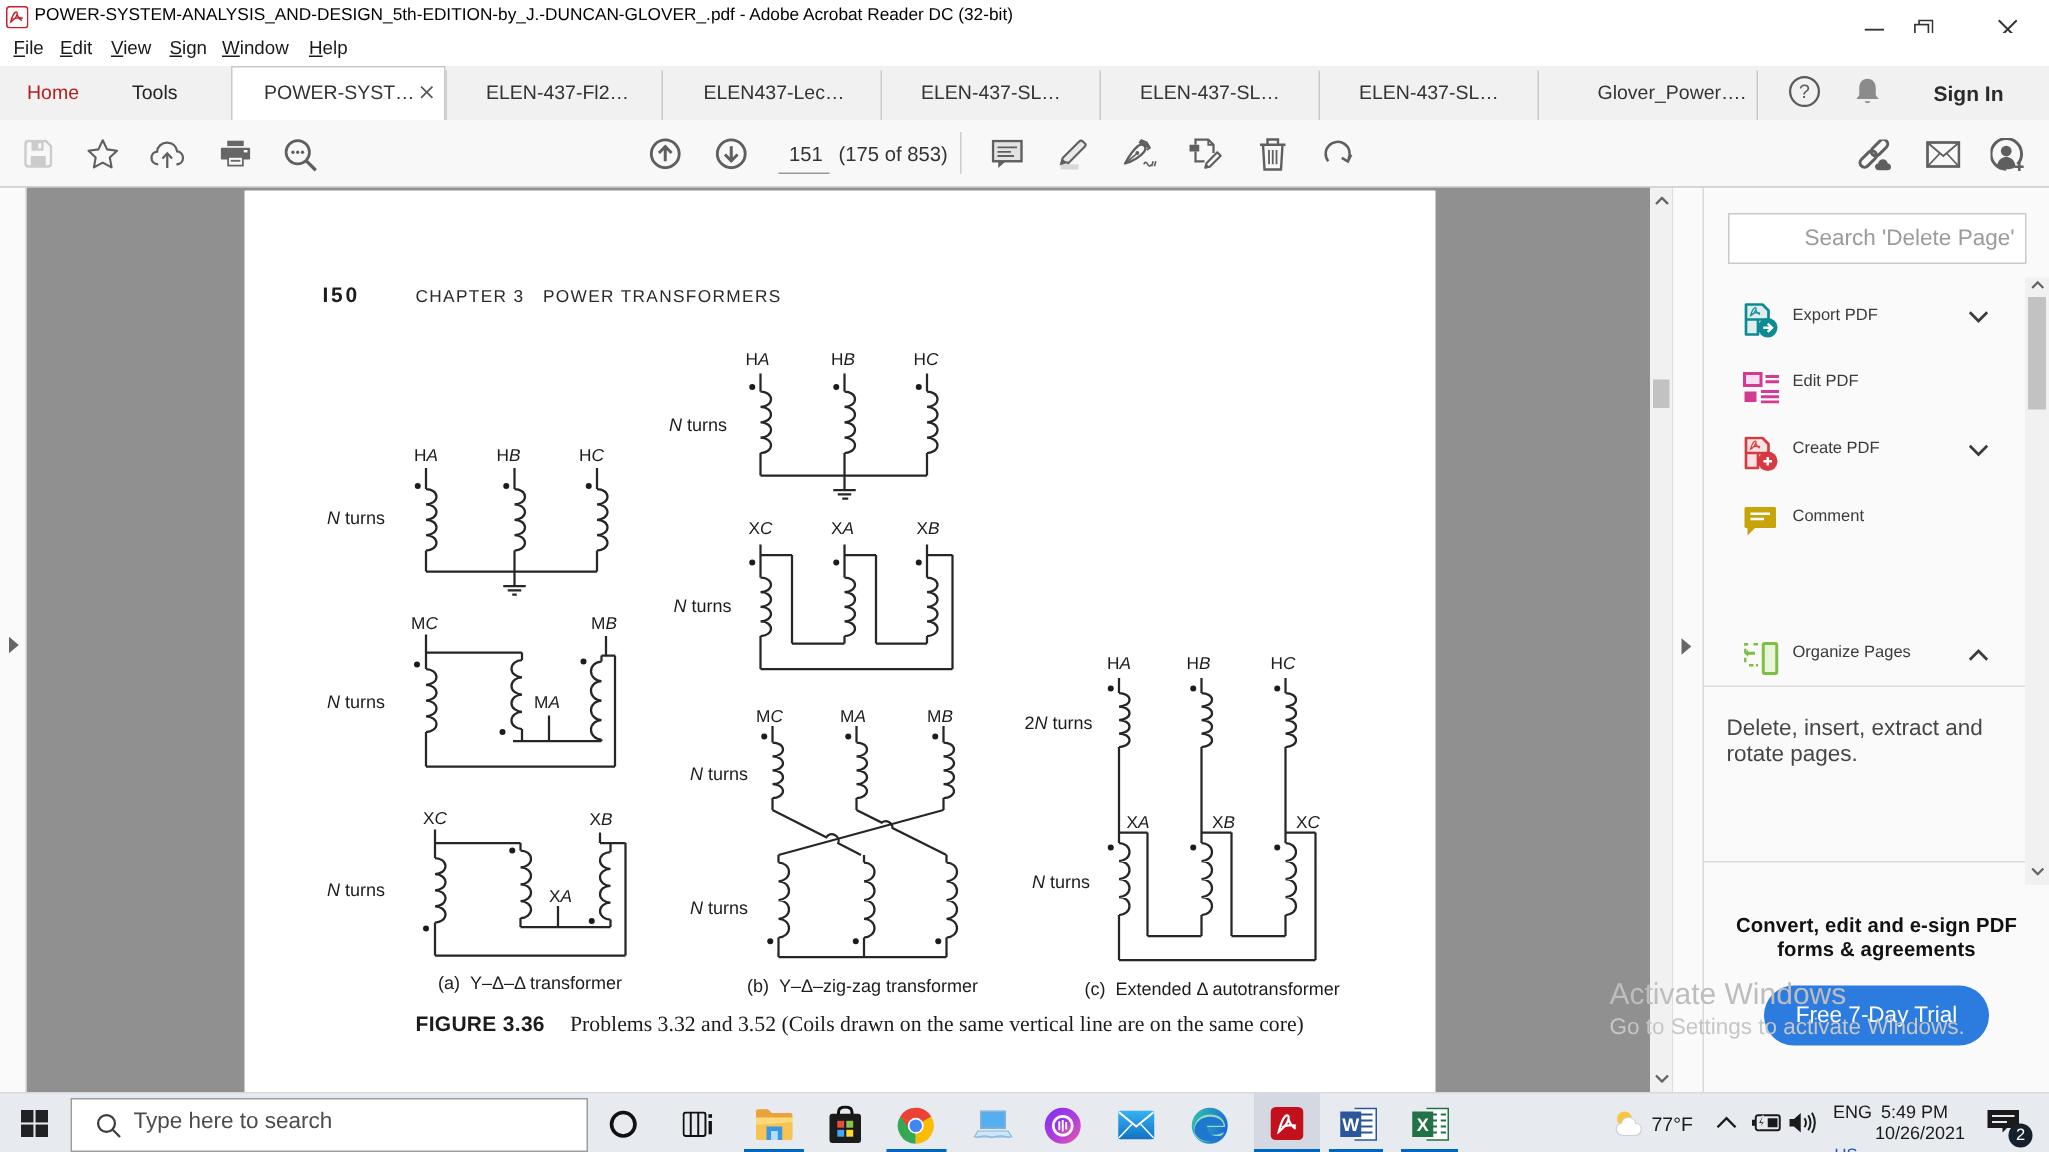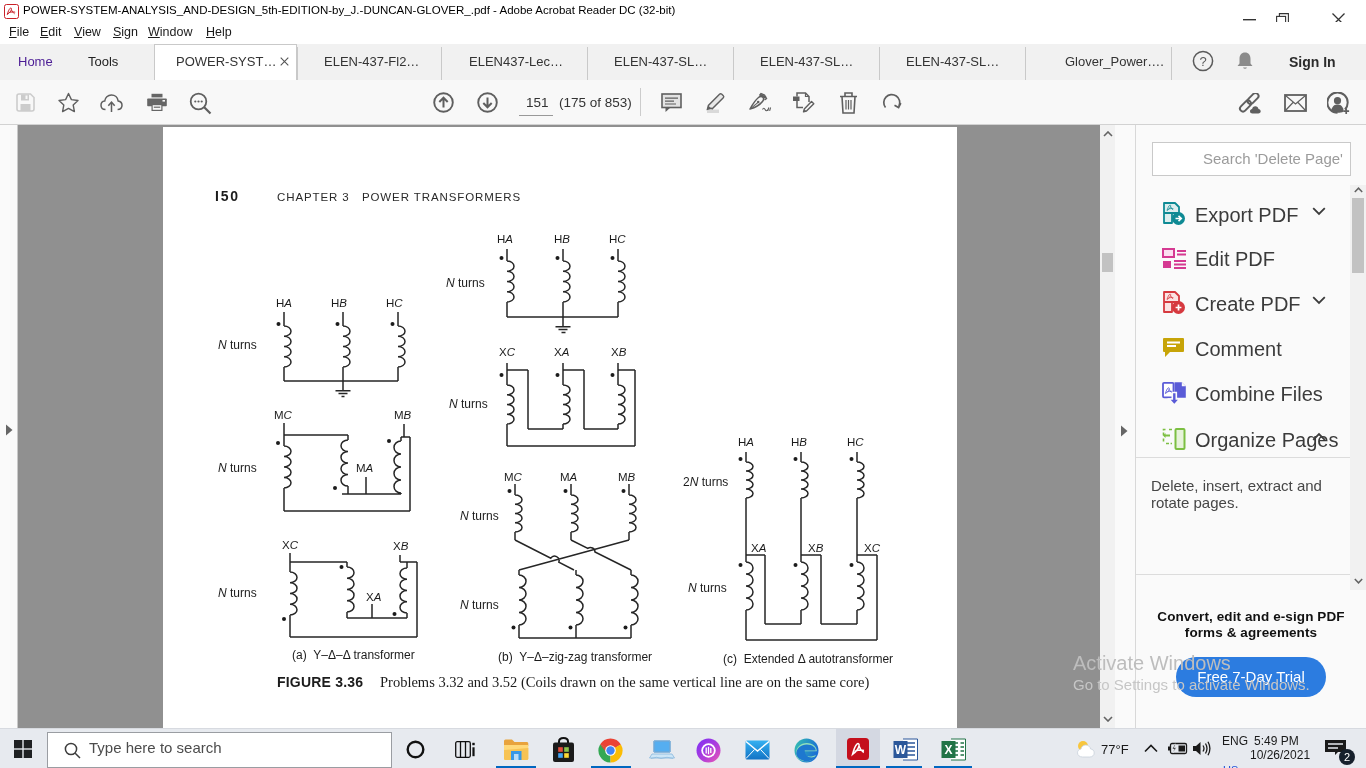--- a/index.html
+++ b/index.html
@@ -25,21 +25,21 @@
   #leftrail { position:absolute; left:0; top:0; width:18px; height:603px; background:#fafafa; border-right:1px solid #c9c9c9; }
   #page { position:absolute; left:163px; top:2px; width:794px; height:601px; background:#fff; }
   #vscroll { position:absolute; left:1100px; top:0; width:15px; height:603px; background:#f1f1f1; }
   #vthumb { position:absolute; left:1102px; top:128px; width:11px; height:19px; background:#c2c2c2; }
   #collapsestrip { position:absolute; left:1115px; top:0; width:21px; height:603px; background:#fafafa; border-right:1px solid #d8d8d8; }
   #sidebar { position:absolute; left:1136px; top:0; width:230px; height:603px; background:#fafafa; }
   
   #sb-search { position:absolute; left:16px; top:17px; width:199px; height:34px; background:#fff; border:1px solid #c9c9c9; }
   #sb-search span { position:absolute; left:14px; top:7px; font-size:15px; color:#9b9b9b;margin-left:36px; }
   .sbrow { position:absolute; left:0; width:222px; height:41px; }
-  .sbtext { position:absolute; left:59px; top:11px; font-size:20px; color:#3b3b3b; }
+  .sbtext { position:absolute; left:59px; top:11px; font-size:11px; color:#3b3b3b; }
   .sbchev { position:absolute; left:176px; top:14px; }
   #sb-scroll { position:absolute; left:214px; top:60px; width:16px; height:405px; background:#f1f1f1; }
   #sb-thumb { position:absolute; left:216px; top:73px; width:12px; height:75px; background:#c2c2c2; }
   
   #taskbar { position:absolute; left:0; top:728px; width:1366px; height:40px; background:#e7eaef; border-top:1px solid #d7dae0; }
   #tsearch { position:absolute; left:47px; top:3px; width:345px; height:36px; background:#fff; border:1px solid #9a9da2; }
   #tsearch span { position:absolute; left:41px; top:6px; font-size:15px; color:#4c4c4c; }
   .underline-ind { position:absolute; top:37px; height:3px; background:#0067c0; }
 </style>
 </head>
@@ -65,21 +65,21 @@
   <div id="menubar">
     <span style="left:9px"><u>F</u>ile</span>
     <span style="left:40px"><u>E</u>dit</span>
     <span style="left:74px"><u>V</u>iew</span>
     <span style="left:113px"><u>S</u>ign</span>
     <span style="left:148px"><u>W</u>indow</span>
     <span style="left:206px"><u>H</u>elp</span>
   </div>
   <div id="tabbar">
     <div id="activetab"></div>
-    <span class="tablabel" style="left:18px;color:#4c1d95">Home</span>
+    <span class="tablabel" style="left:18px;color:#b91c1c">Home</span>
     <span class="tablabel" style="left:88px;color:#222">Tools</span>
     <span class="tablabel" style="left:176px;color:#333">POWER-SYST…</span>
     <svg class="abs" style="left:280px;top:13px" width="9" height="9" viewBox="0 0 9 9">
         <path d="M0.7 0.7 L8.3 8.3 M8.3 0.7 L0.7 8.3" stroke="#555" stroke-width="1.1"></path>
       </svg>
     <span class="tablabel" style="left:324px">ELEN-437-Fl2…</span>
     <span class="tablabel" style="left:469px">ELEN437-Lec…</span>
     <span class="tablabel" style="left:614px">ELEN-437-SL…</span>
     <span class="tablabel" style="left:760px">ELEN-437-SL…</span>
     <span class="tablabel" style="left:906px">ELEN-437-SL…</span>
@@ -322,32 +322,20 @@
             <path d="M1.2 1.2 L7 7 L12.8 1.2" fill="none" stroke="#3b3b3b" stroke-width="1.8"></path>
           </svg>
       </div>
       <div class="sbrow" style="top:202px">
         <svg class="abs" style="left:26px;top:10px" width="23" height="22" viewBox="0 0 23 22">
           <path d="M1 2 Q1 1 2 1 L21 1 Q22 1 22 2 L22 14 Q22 15 21 15 L8 15 L3 20 L3 15 L2 15 Q1 15 1 14 Z" fill="#c7a408"></path>
           <path d="M5 5.5 L18 5.5 M5 9 L14 9" stroke="#fff" stroke-width="1.8"></path>
         </svg>
         <span class="sbtext">Comment</span>
       </div>
-      <div class="sbrow" style="top:247px">
-        <svg class="abs" style="left:26px;top:9px" width="25" height="25" viewBox="0 0 25 25">
-          <rect x="1" y="1.8" width="10.5" height="14.5" rx="1" fill="#fff" stroke="#5a5bd7" stroke-width="1.8"></rect>
-          <path d="M3.4 12.5 C4 10.2 5.2 7.6 6 7 C6.9 6.4 7.6 7 7.2 8.2 C6.8 9.5 5.5 11.4 3.4 12.5 Z M7.2 8.3 C7.7 9.8 8.7 11.1 9.9 11.8 M4.7 11.1 C6.4 10.4 8.8 10.1 10.3 10.5" fill="none" stroke="#5a5bd7" stroke-width="0.9"></path>
-          <path d="M12.5 1.2 L19.8 1.2 L23.8 5.2 L23.8 16.8 L12.5 16.8 Z" fill="#5a5bd7"></path>
-          <path d="M19.8 1.2 L19.8 5.2 L23.8 5.2 Z" fill="#fafafa"></path>
-          <g stroke="#fafafa" stroke-width="1.6" fill="#5a5bd7">
-            <path d="M10.3 11.5 L14.3 11.5 L14.3 18 L17.6 18 L12.3 24 L7 18 L10.3 18 Z"></path>
-          </g>
-        </svg>
-        <span class="sbtext">Combine Files</span>
-      </div>
       <div class="sbrow" style="top:293px">
         <svg class="abs" style="left:26px;top:9px" width="24" height="24" viewBox="0 0 24 24">
           <g stroke="#7cbf42" fill="none">
             <path d="M1.5 8.5 L1.5 5.5 M1.5 11.5 L1.5 14.5 M4 16.5 L10 16.5 M1.5 3.5 L1.5 2.5 L4.5 2.5 M7 2.5 L10 2.5" stroke-width="1.6" stroke-dasharray="3 1.6"></path>
             <path d="M8 7.5 L3.5 7.5 L3.5 6 L1 8.5 L3.5 11 L3.5 9.5 L8 9.5 Z" fill="#7cbf42" stroke="none"></path>
             <rect x="13.5" y="2" width="9" height="20" rx="1" fill="#e7f3da" stroke="#7cbf42" stroke-width="2"></rect>
           </g>
         </svg>
         <span class="sbtext">Organize Pages</span>
         <svg class="sbchev" width="14" height="9" viewBox="0 0 14 9">

